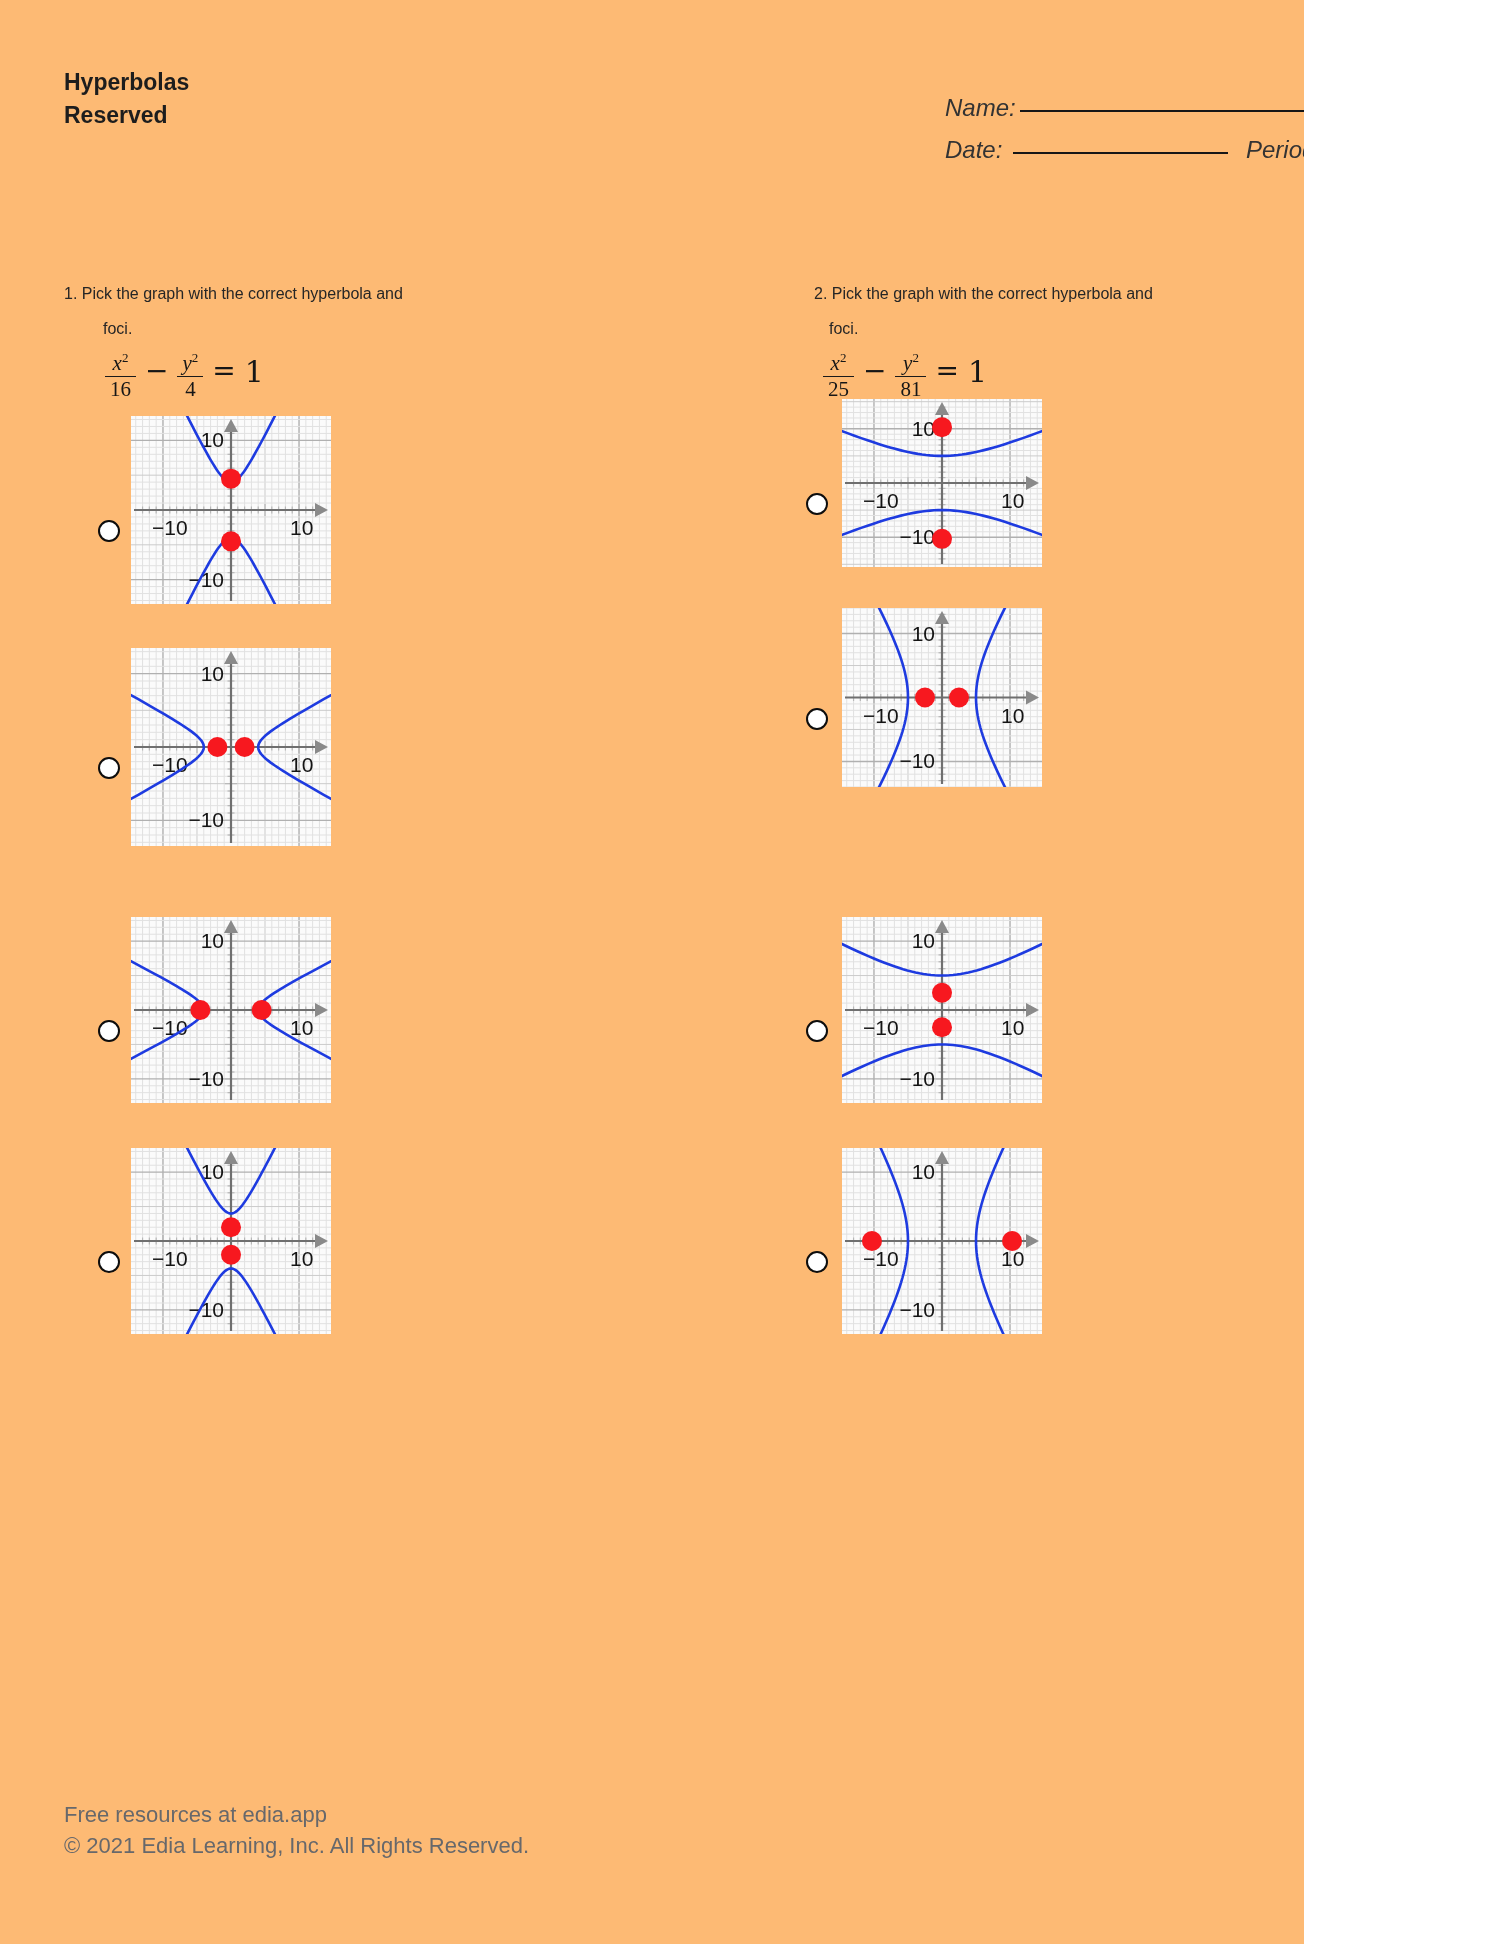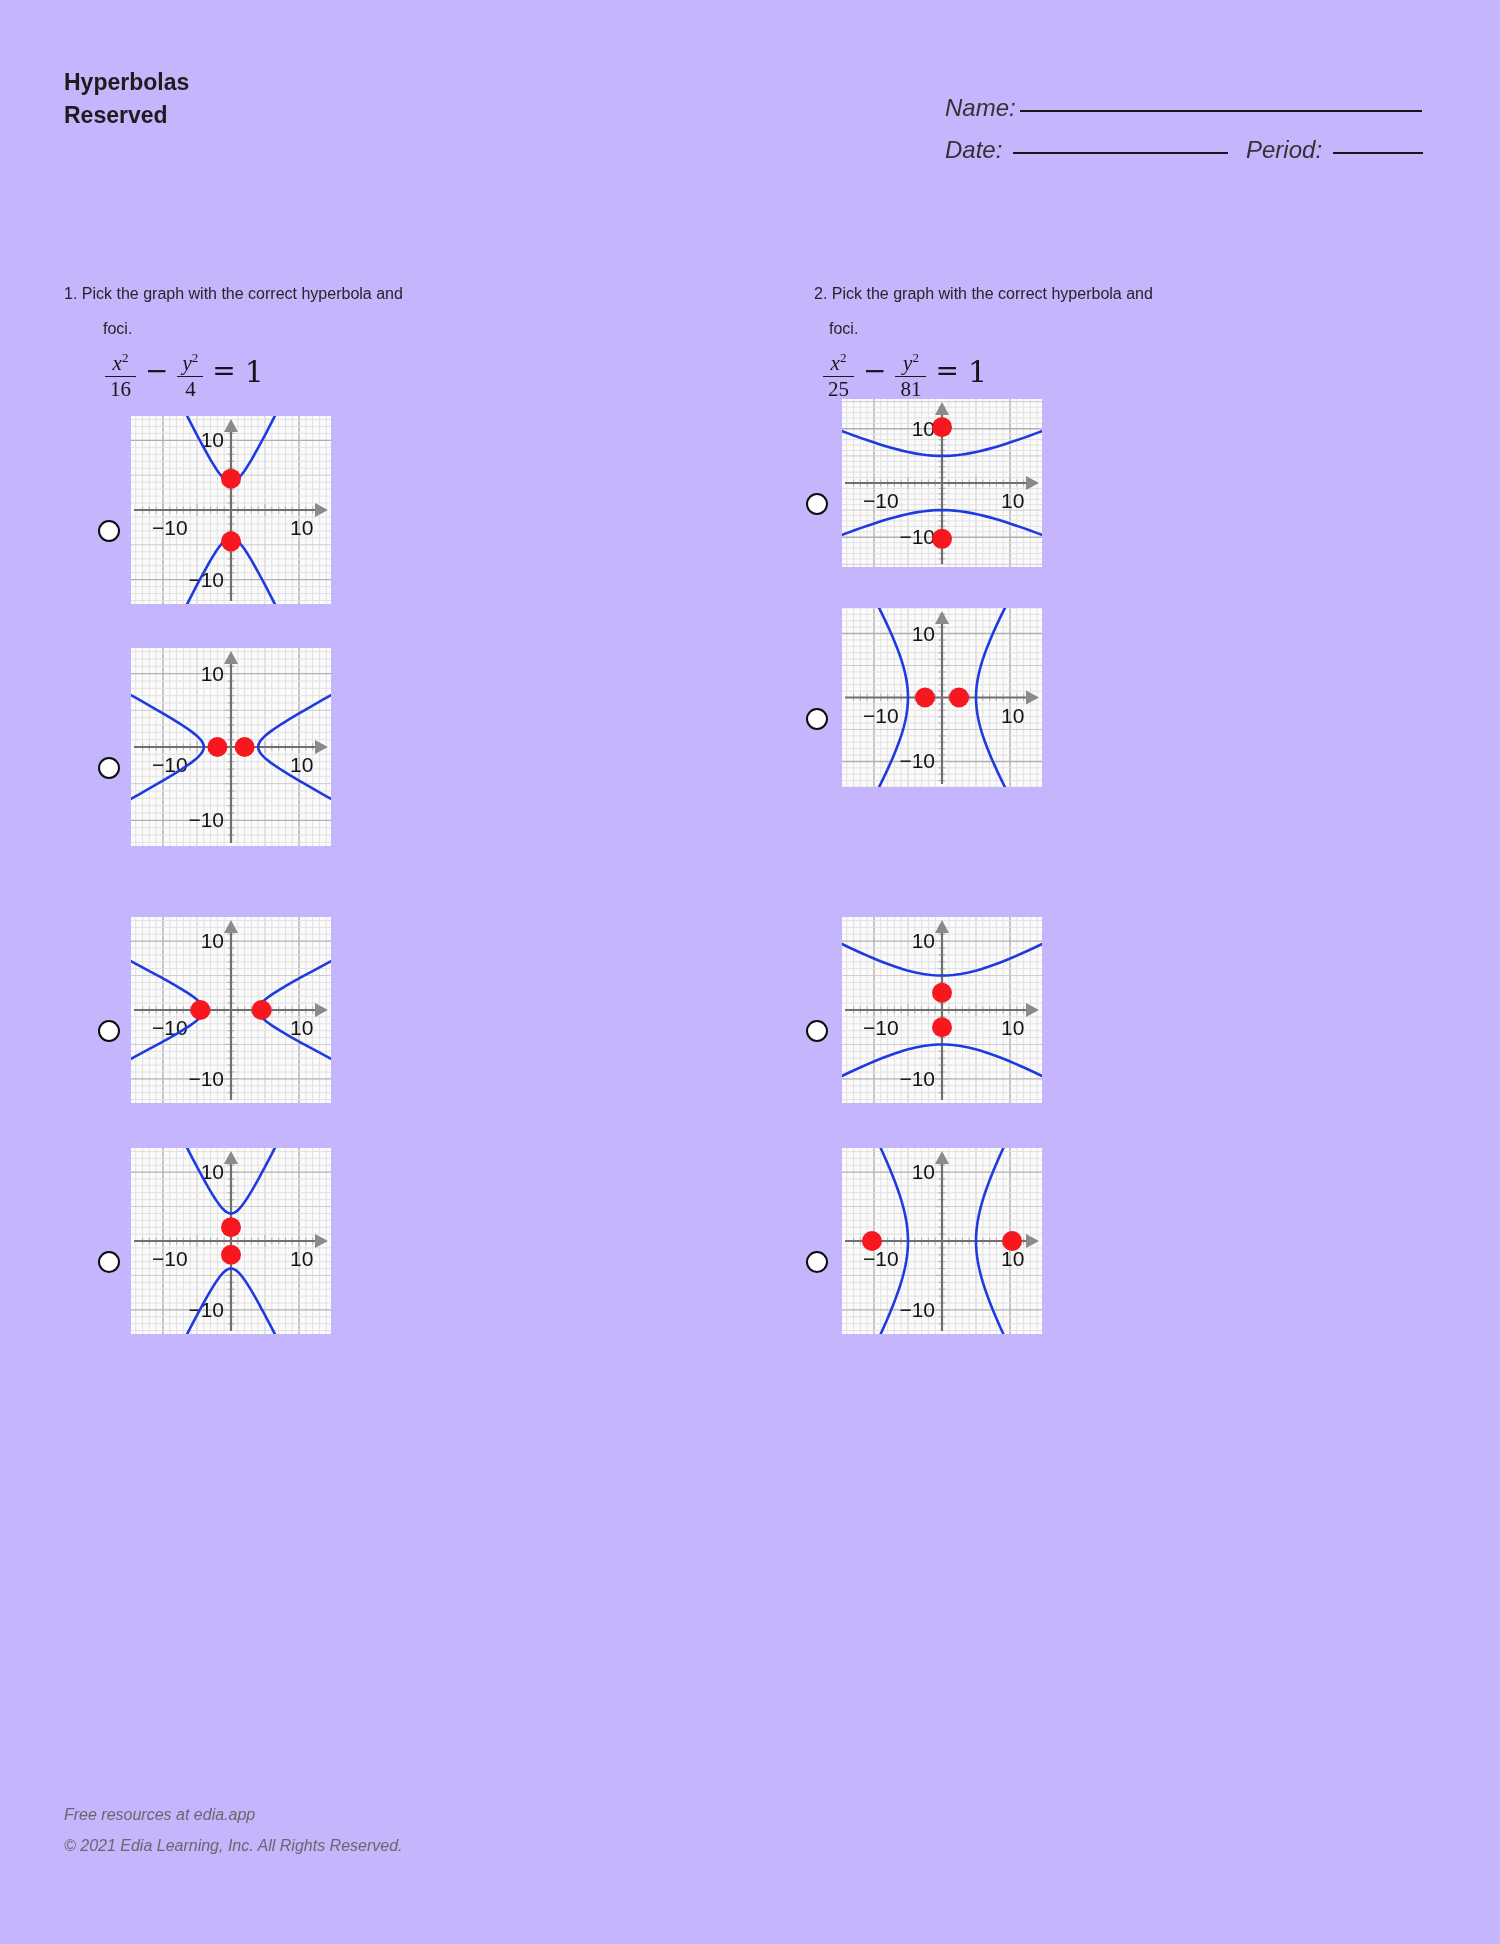--- a/index.html
+++ b/index.html
@@ -1,35 +1,35 @@
 <!DOCTYPE html>
 <html><head>
 <meta charset="utf-8">
 <style>
   html,body{margin:0;padding:0;background:#fff;}
-  .page{position:relative;width:1500px;height:1944px;background:#c4b5fd;overflow:hidden;
+  .page{position:relative;width:1304px;height:1944px;background:#fdba74;overflow:hidden;
         font-family:"Liberation Sans",sans-serif;color:#232323;}
   .abs{position:absolute;}
   .title{font-size:23px;font-weight:bold;color:#1d1d1d;line-height:33px;}
   .flabel{font-size:24px;color:#333;font-style:italic;}
   .wline{position:absolute;border-bottom:2px solid #161616;height:0;}
   .qtext{font-size:16px;color:#262626;line-height:26px;}
   .eq{font-family:"DejaVu Serif","Liberation Serif",serif;color:#161616;white-space:nowrap;}
   .frac{display:inline-block;text-align:center;vertical-align:-0.95em;}
   .fnum,.fden{display:block;font-size:21px;line-height:23px;padding:0 5px;font-family:Liberation Serif, serif;}
   .fnum i{font-style:italic;}
   .fnum sup{font-size:13px;line-height:0;}
   .fbar{display:block;border-top:1.7px solid #1a1a1a;margin:1px 0;}
   .eqop{font-size:28px;padding:0 9px;vertical-align:0.02em;}
   .eqrhs{font-size:30px;vertical-align:-0.05em;}
   .opt{position:absolute;}
   .radio{position:absolute;width:22px;height:22px;box-sizing:border-box;background:#fff;
          border:2.6px solid #0d0d0d;border-radius:50%;cursor:pointer;}
   svg.graph{display:block;}
-  .footer{font-size:16px;color:#67686b;line-height:31px;font-style:italic;}
+  .footer{font-size:22px;color:#67686b;line-height:31px;}
 </style>
 </head>
 <body>
 
 <div class="page">
 
   <div class="abs title" style="left:64px;top:66px;">
     <div>Hyperbolas</div>
     <div>Reserved</div>
   </div>

